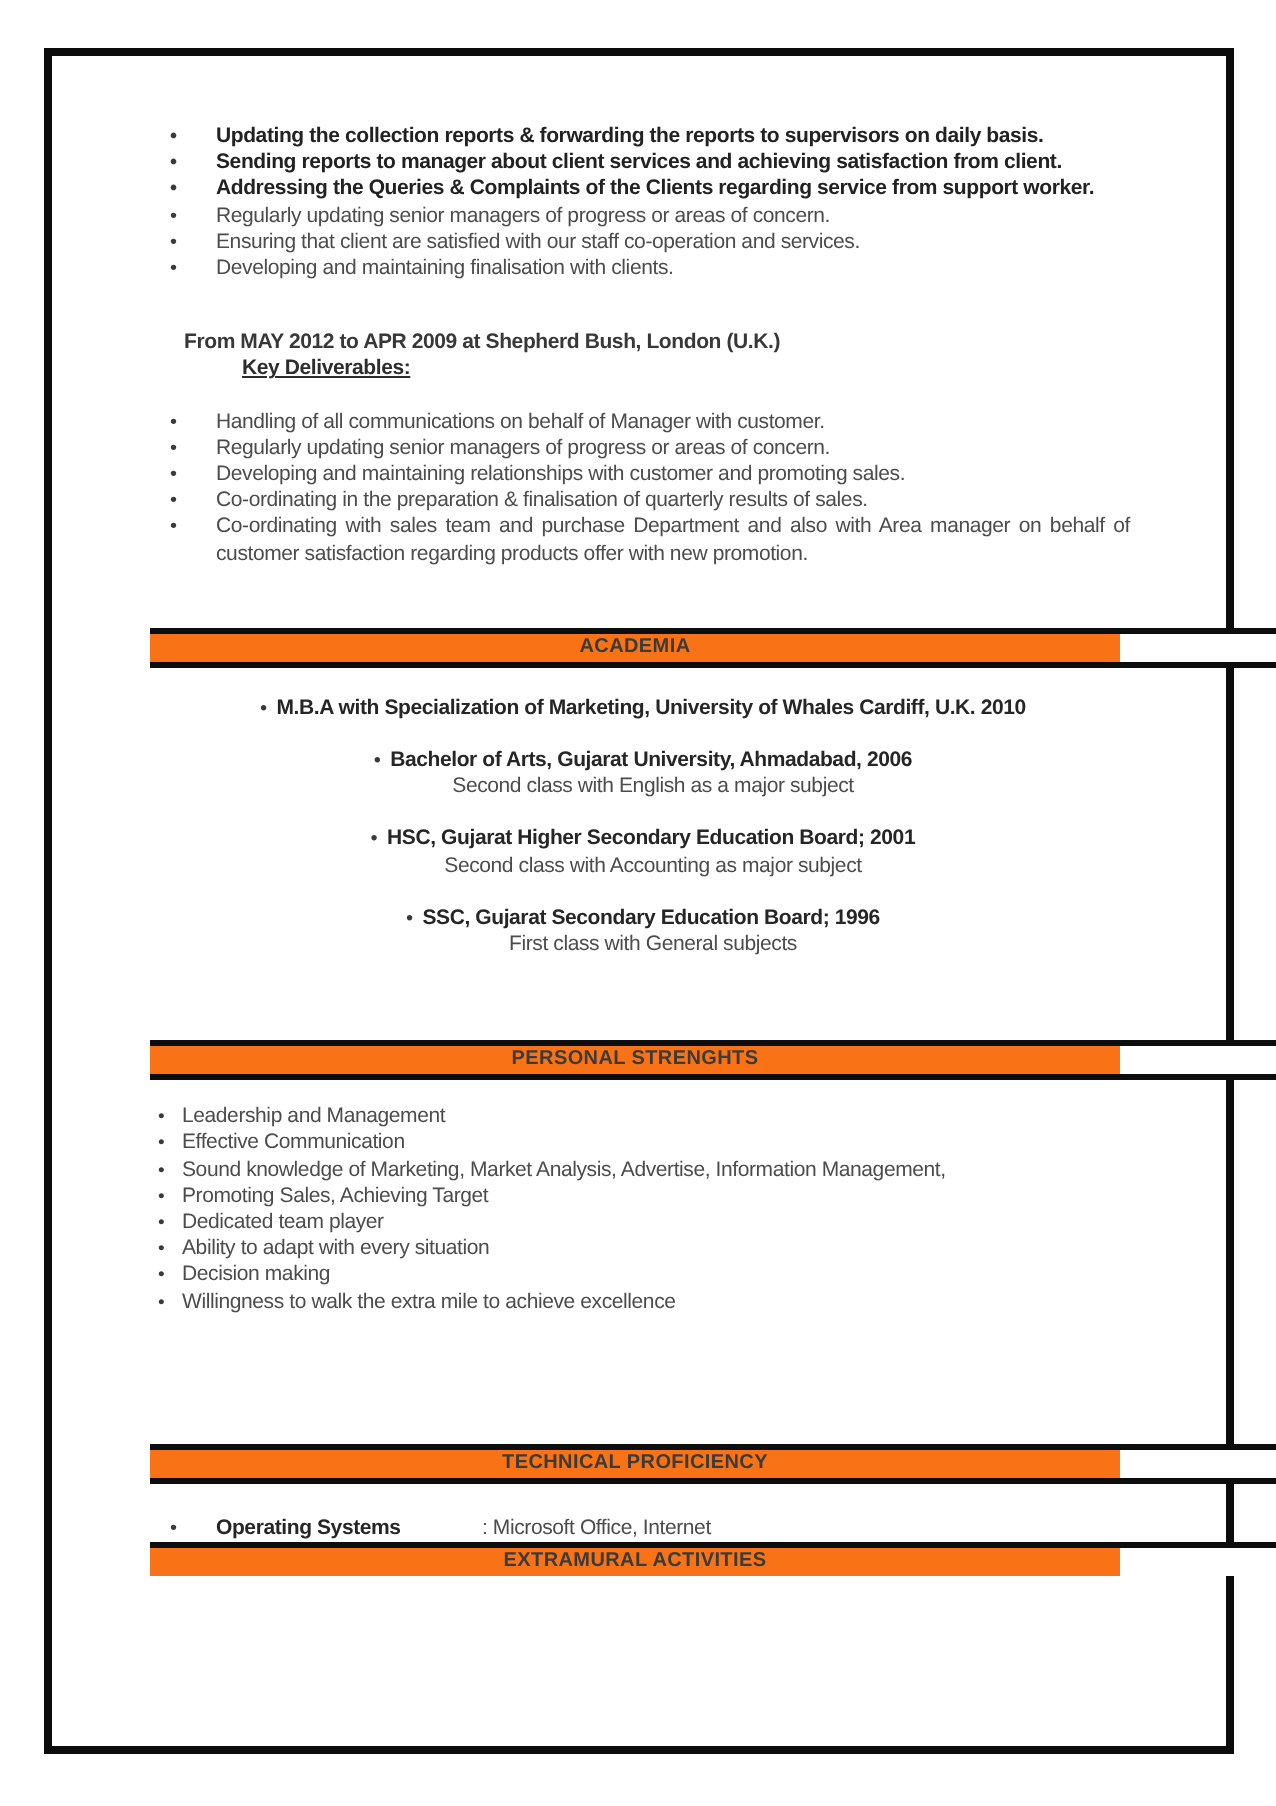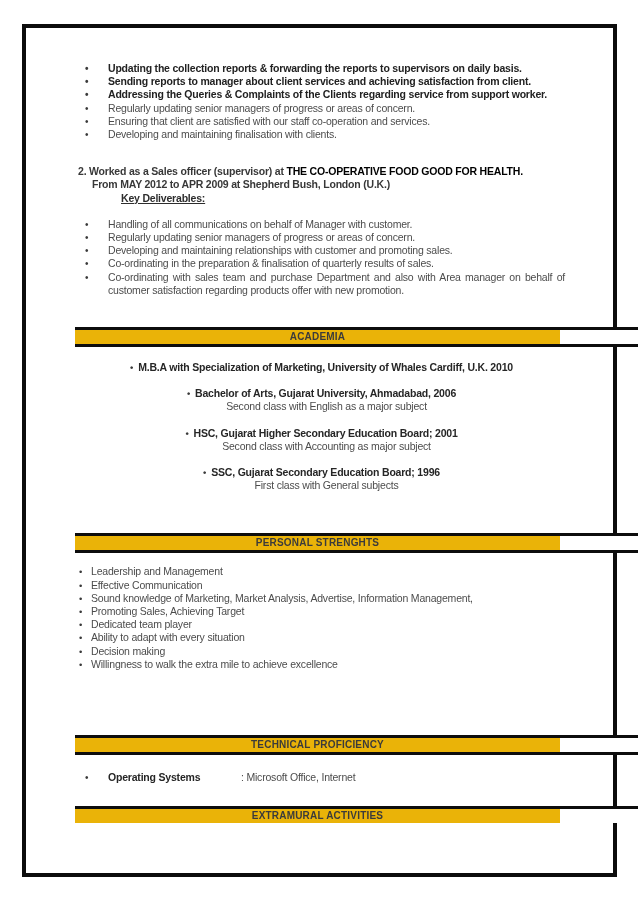--- a/index.html
+++ b/index.html
@@ -70,32 +70,32 @@
     margin-left: 49px;
     width: 563px;
     border-top: 3px solid #0d0d0d;
     border-bottom: 3px solid #0d0d0d;
     background: #ffffff;
   }
   .sec-row.no-bottom { border-bottom: none; }
   .sec-bar {
     width: 485px;
     height: 14px;
-    background: #eab308;
+    background: #f97316;
     text-align: center;
     font-size: 10px;
     font-weight: 700;
     line-height: 14px;
     color: #3b3b3b;
     letter-spacing: 0.2px;
   }
   .mt-acad { margin-top: 30px; }
   .mt-ps   { margin-top: 41px; }
   .mt-tech { margin-top: 64px; }
-  .mt-ext  { margin-top: 22px; }
+  .mt-ext  { }
 
   
   .acad {
     margin: 14px 0 0 52px;
     width: 487px;
     font-size: 10.5px;
     line-height: 13.2px;
     letter-spacing: -0.2px;
     text-align: center;
   }
@@ -173,21 +173,20 @@
           <span class="bdot">•</span>
           <span class="btxt">Ensuring that client are satisfied with our staff co-operation and services.</span>
         </li>
       <li class="li-reg">
           <span class="bdot">•</span>
           <span class="btxt">Developing and maintaining finalisation with clients.</span>
         </li>
     </ul>
 
     <div class="job2">
-      <div><span class="t1">2. Worked as a Sales officer (supervisor) at </span><span class="company">THE CO-OPERATIVE FOOD GOOD FOR HEALTH.</span></div>
       <div class="t2">From MAY 2012 to APR 2009 at Shepherd Bush, London (U.K.)</div>
       <div class="kd">Key Deliverables:</div>
     </div>
 
     <ul class="blist deliv">
       <li class="li-reg">
           <span class="bdot">•</span>
           <span class="btxt">Handling of all communications on behalf of Manager with customer.</span>
         </li>
       <li class="li-reg">

